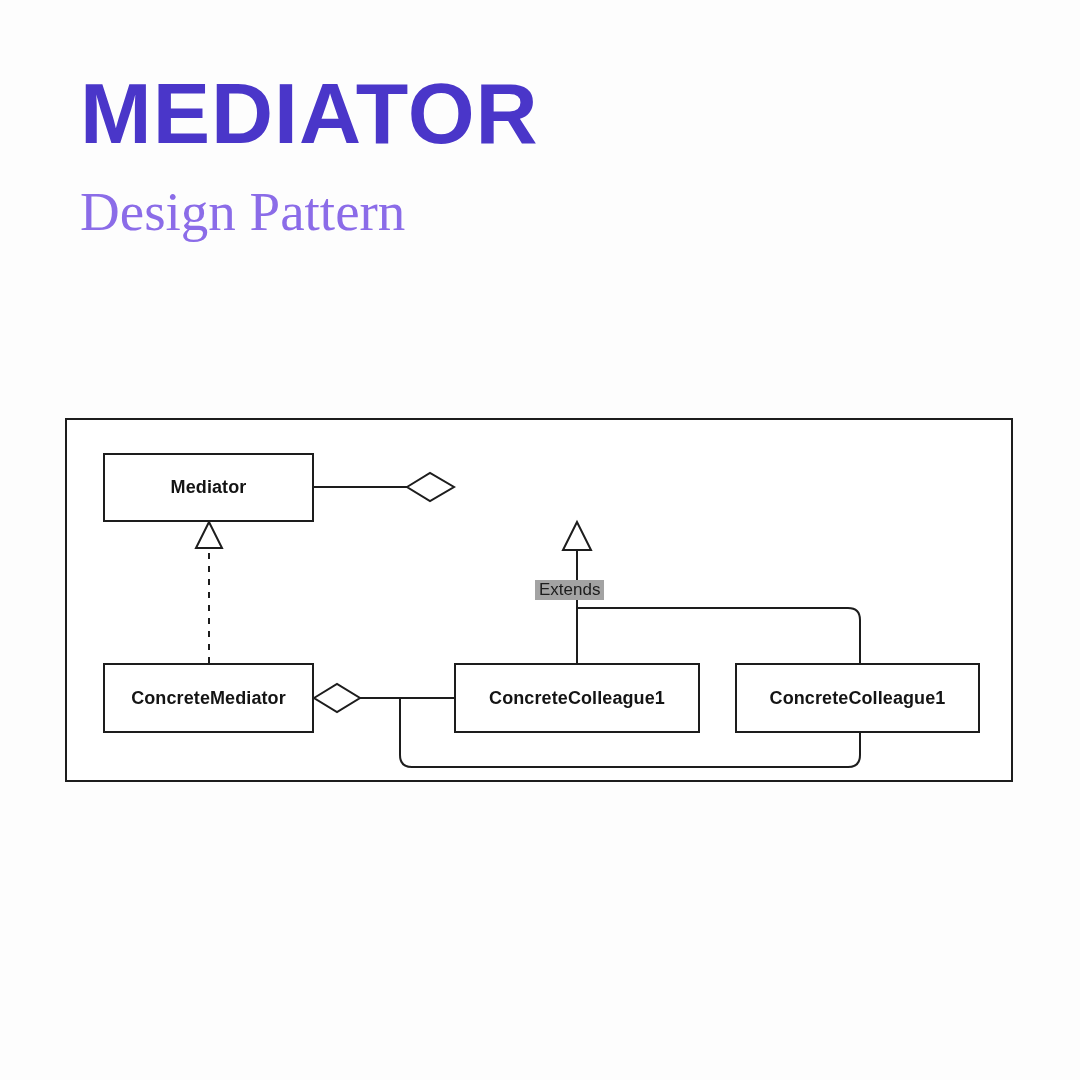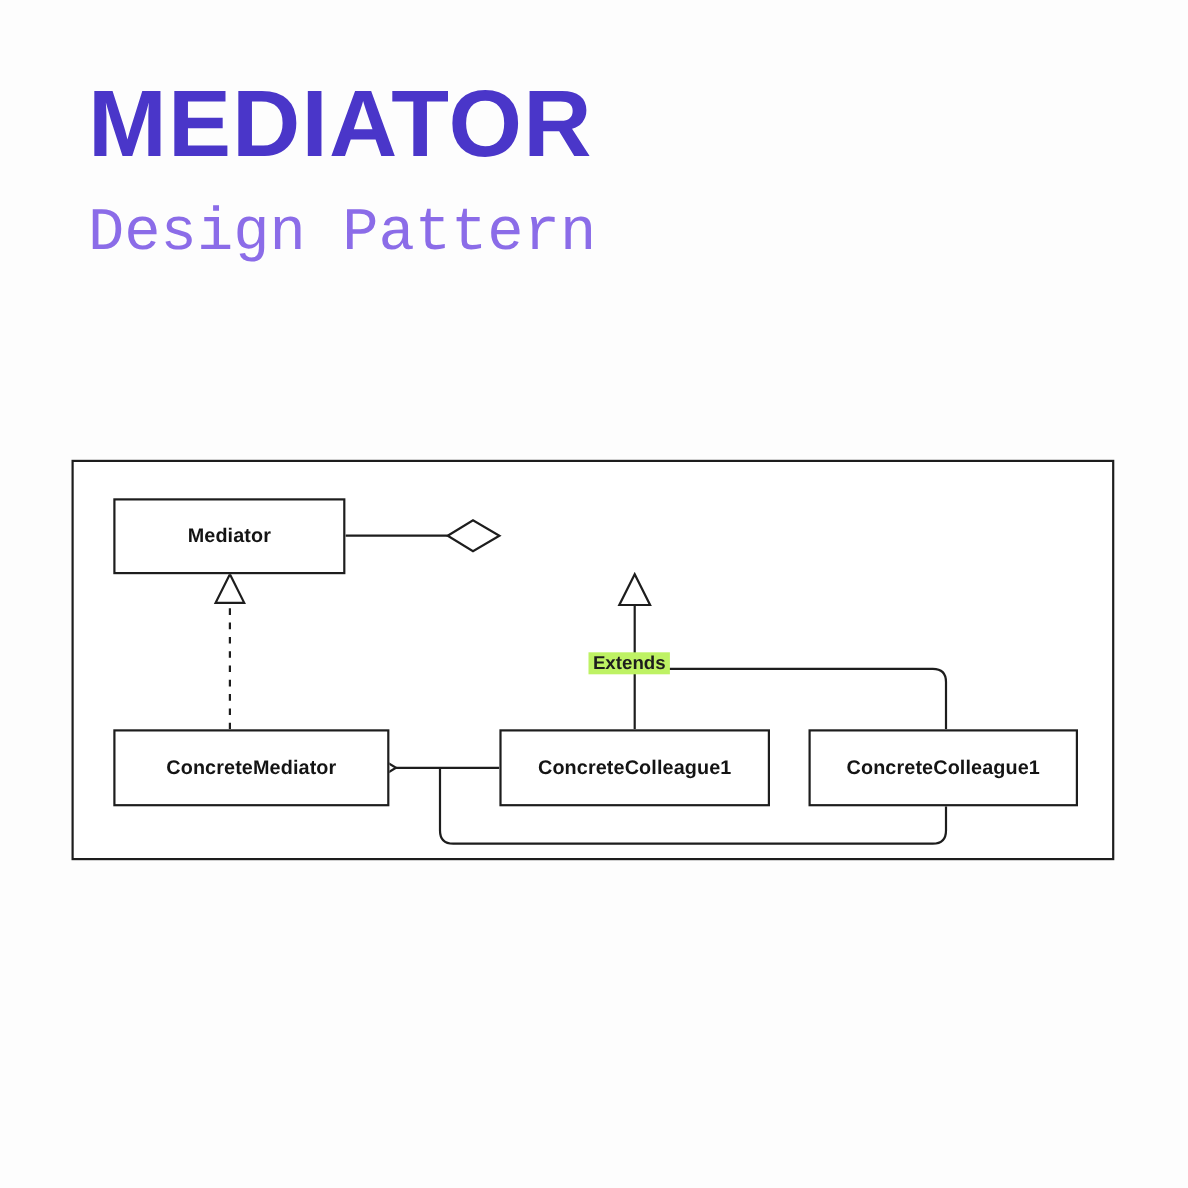--- a/index.html
+++ b/index.html
@@ -27,21 +27,21 @@
     font-family: "Liberation Sans", sans-serif;
     font-size: 86px;
     font-weight: 700;
     letter-spacing: 1px;
     line-height: 1.0;
     color: #4a36c9;
     margin: 0;
     white-space: nowrap;
   }
   #subtitle {
-    font-family: Liberation Mono, monospace;
+    font-family: Liberation Serif, serif;
     font-size: 55px;
     font-weight: 400;
     letter-spacing: 0px;
     line-height: 1.0;
     color: #8b6ce8;
     margin: 0;
     margin-top: 28px;
     white-space: nowrap;
   }
 
@@ -83,34 +83,34 @@
     font-weight: 700;
     font-size: 18px;
     color: #141414;
     letter-spacing: 0.1px;
     white-space: nowrap;
   }
 
   
   #box-mediator           { left: 36px;  top: 33px;  width: 211px; height: 69px; }
   #box-colleague          { left: 387px; top: 32px;  width: 246px; height: 70px; }
-  #box-concrete-mediator  { left: 36px;  top: 243px; width: 251px; height: 70px; }
+  #box-concrete-mediator  { left: 36px;  top: 243px; width: 211px; height: 70px; }
   #box-concrete-colleague1{ left: 387px; top: 243px; width: 246px; height: 70px; }
   #box-concrete-colleague2{ left: 668px; top: 243px; width: 245px; height: 70px; }
 
   
   #extends-label {
     position: absolute;
     left: 468px;
-    top: 173px;
+    top: 160px;
     font-family: "Liberation Sans", sans-serif;
     font-size: 17px;
-    font-weight: 700;
+    font-weight: 400;
     color: #1d1d1d;
-    background: #bef264;
+    background: #a3a3a3;
     padding: 0 4px;
     white-space: nowrap;
     z-index: 4;
   }
 </style>
 </head>
 <body>
 
 <div id="canvas">
 

